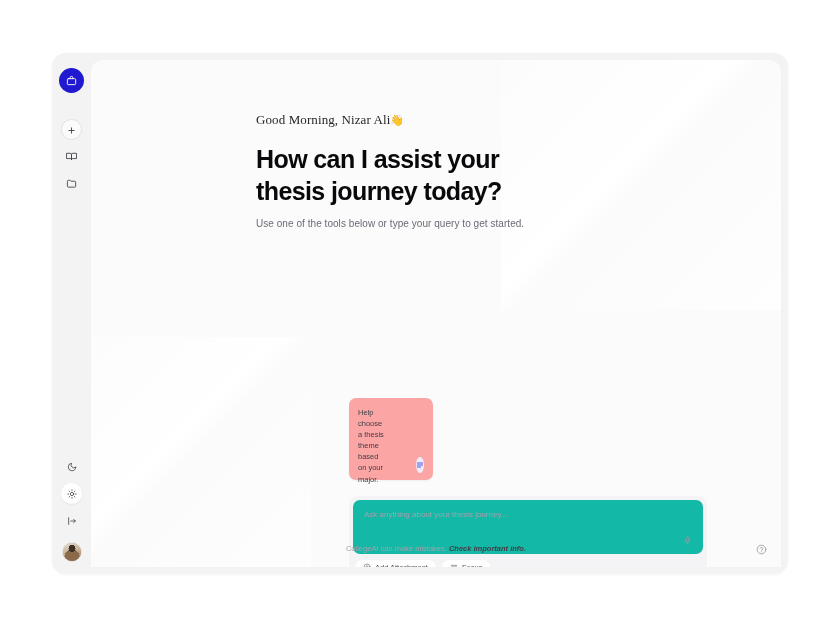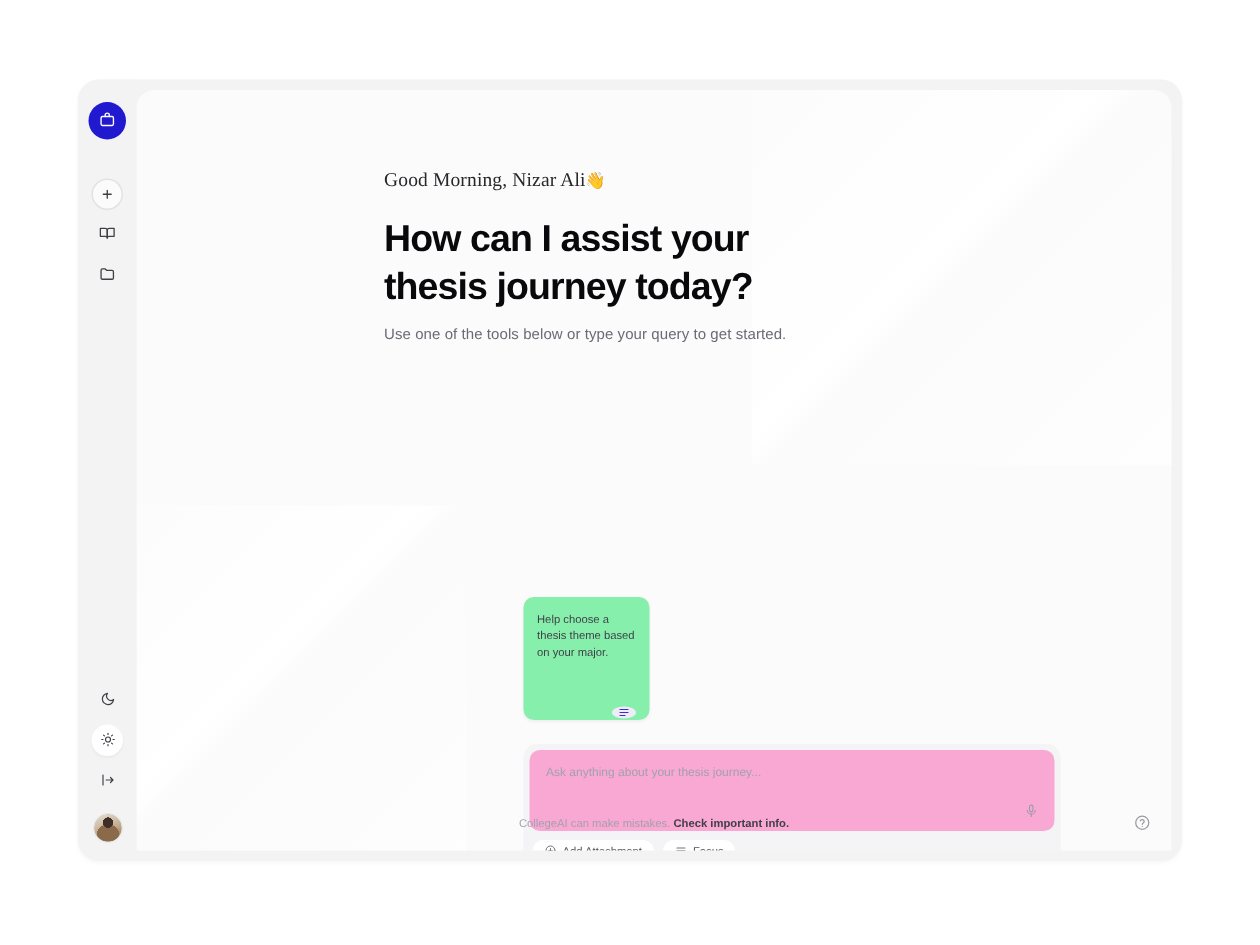--- a/index.html
+++ b/index.html
@@ -140,25 +140,25 @@
   .cards {
     position: absolute;
     left: 258px; top: 338px;
     display: flex;
     gap: 7px;
     z-index: 3;
   }
   .card {
     width: 84px;
     height: 82px;
-    background: #86efac;
+    background: #fca5a5;
     border-radius: 7px;
     padding: 9px 9px 7px 9px;
     display: flex;
-    flex-direction: column;
+    flex-direction: row;
     justify-content: space-between;
     cursor: pointer;
     box-shadow: 0 1px 2px rgba(16,16,30,0.05);
     gap: 31px;
   }
   .card-text {
     font-size: 7.5px;
     line-height: 1.48;
     color: #3f3f46;
   }
@@ -175,21 +175,21 @@
   .composer {
     position: absolute;
     left: 258px; top: 436px;
     width: 358px;
     background: #f4f4f6;
     border-radius: 9px;
     padding: 4px;
     z-index: 3;
   }
   .composer-input {
-    background: #f9a8d4;
+    background: #14b8a6;
     border-radius: 7px;
     height: 54px;
     padding: 10px 11px;
     position: relative;
     display: flex;
   }
   .composer-input input {
     border: none;
     outline: none;
     background: transparent;
@@ -230,21 +230,21 @@
 
   
   .footer {
     position: absolute;
     left: 0; right: 0; bottom: 14px;
     text-align: center;
     font-size: 7.5px;
     color: #a1a1ab;
     z-index: 3;
   }
-  .footer b { color: #3f3f46; font-weight: 700; cursor: pointer; }
+  .footer b { color: #3f3f46; font-weight: 700; cursor: pointer; font-style: italic; }
 
   .help-btn {
     position: absolute;
     right: 13px; bottom: 11px;
     width: 13px; height: 13px;
     border-radius: 50%;
     display: flex; align-items: center; justify-content: center;
     color: #9b9ba3;
     cursor: pointer;
     z-index: 4;

